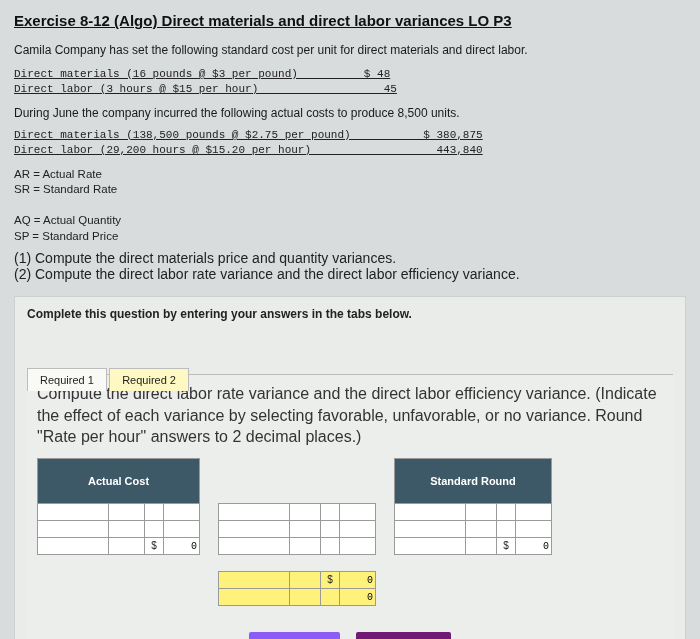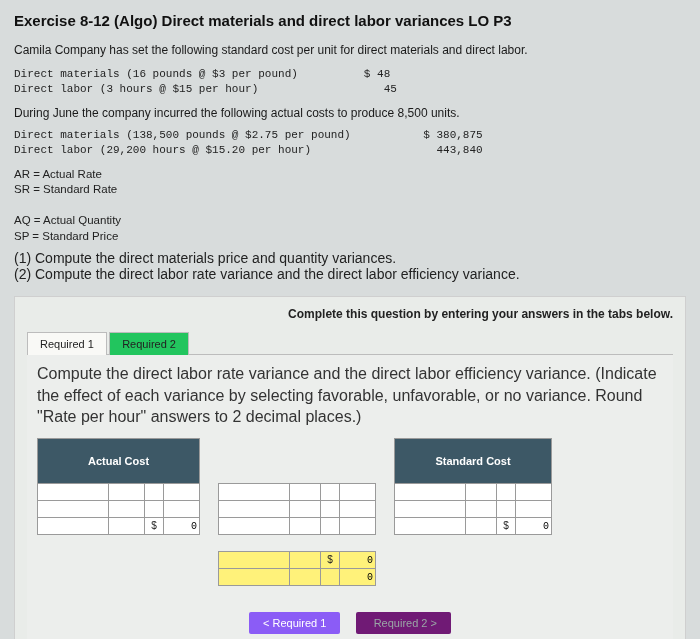--- a/index.html
+++ b/index.html
@@ -10,54 +10,56 @@
     width: 700px;
     box-sizing: border-box;
     color: #222;
     font-size: 12px;
   }
   h1 {
     font-size: 15px;
     font-weight: bold;
     margin: 0 0 14px 0;
     color: #111;
+    text-decoration: underline;
   }
   .intro { font-size: 12px; margin: 6px 0 10px 0; color:#1a1a1a;}
   .mono-block {
     font-family: "Courier New", monospace;
     font-size: 11px;
     line-height: 1.4;
     margin: 4px 0 8px 0;
     white-space: pre;
     color:#222;
+    text-decoration:underline;
   }
   .para { font-size:12px; margin:0 0 8px 0; color:#1a1a1a;}
   .legend { font-size:11.5px; line-height:1.35; margin:6px 0;}
   .tasks { font-size:14px; margin:6px 0 14px 0;}
   .panel {
     border: 1px solid #cfcfcf;
     background: #e9ece9;
     padding: 10px 12px 20px 12px;
     margin-top: 4px;
   }
-  .panel-head { font-weight:bold; font-size:12px; margin-bottom:10px;text-align:right;}
+  .panel-head { font-weight:bold; font-size:12px; margin-bottom:30px;}
   .tabs { margin: 6px 0 0 0; }
   .tab {
     display:inline-block;
     border:1px solid #bcbcbc;
     border-bottom:none;
     padding:5px 12px;
     font-size:11px;
     background:#f9f9f6;
     position:relative;
-    top:1px;
+    top:17px;
     margin-right:-1px;
     cursor:pointer;
   }
-  .tab.active { background:#22c55e; font-weight:normal; z-index:2;}
+  .tab.active { background:#fef9c3; font-weight:normal; z-index:2;}
   .tab-pane {
     border-top:1px solid #bcbcbc;
     border-bottom:1px solid #bcbcbc;
     background:#eceeec;
     padding:8px 10px 16px 10px;
   }
   .prompt { font-size:16px; color:#333; line-height:1.35; margin-bottom:10px;}
   .grid-area { position:relative; height:160px; }
   table.sheet { border-collapse:collapse; }
   table.sheet td {
@@ -137,21 +139,21 @@
 
     <div class="grid-area">
       <table class="sheet">
 
         <tbody>
             <tr>
           <td class="hdr" colspan="4">Actual Cost</td>
           <td class="gap-col"></td>
           <td colspan="4" style="border:none;background:transparent;"></td>
           <td class="gap-col"></td>
-          <td class="hdr" colspan="4">Standard Cost</td>
+          <td class="hdr" colspan="4">Standard Round</td>
         </tr>
 
         <tr>
           <td style="width:70px"></td>
               <td style="width:35px"></td>
               <td style="width:18px"></td>
               <td style="width:35px"></td>
           <td class="gap-col"></td>
           <td style="width:70px"></td>
               <td style="width:30px"></td>

